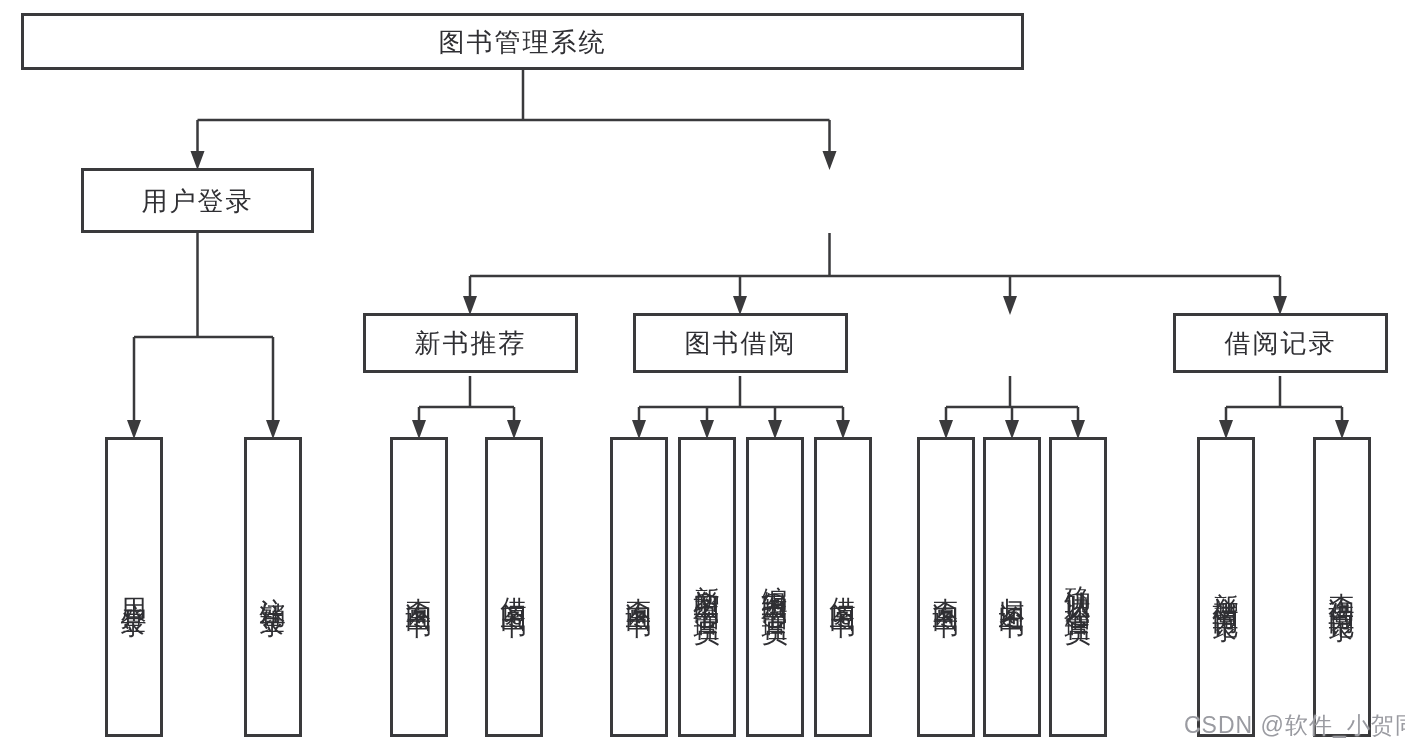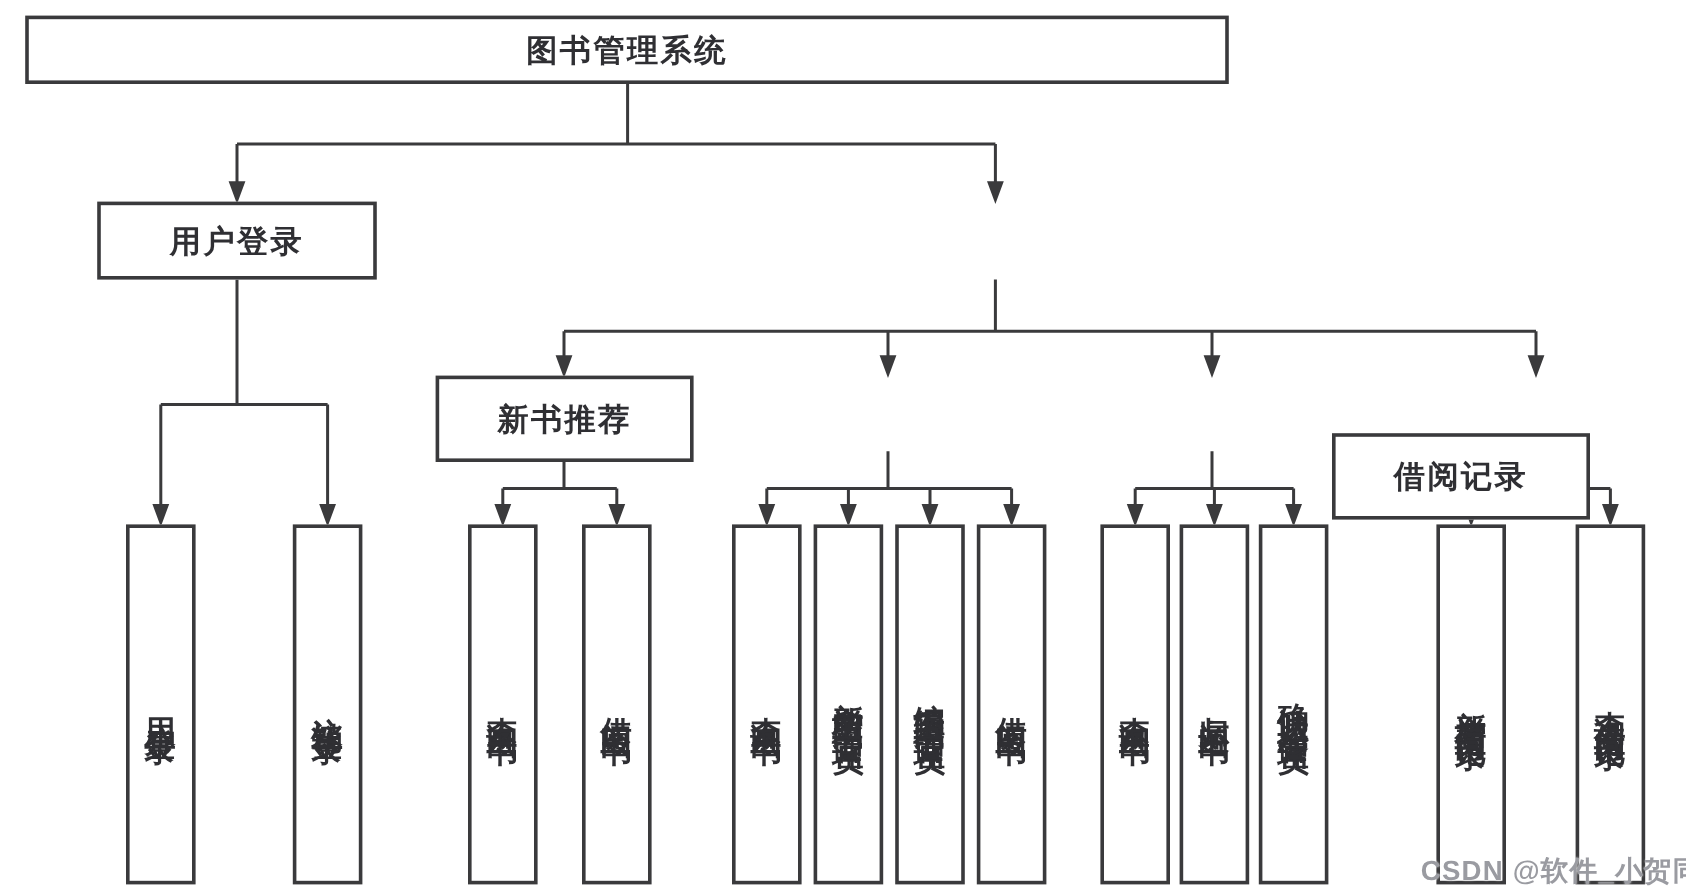--- a/index.html
+++ b/index.html
@@ -3,21 +3,20 @@
 <meta charset="utf-8">
 <style>
   html, body { margin: 0; padding: 0; background: #ffffff; }
   #canvas {
     position: relative;
     width: 1405px;
     height: 747px;
     background: #ffffff;
     font-family: "Liberation Sans", sans-serif;
     overflow: hidden;
-    font-weight: bold;
   }
   #wires { position: absolute; inset: 0; }
   .node {
     position: absolute;
     background: #ffffff;
     border: 3px solid #3a3a3c;
     box-sizing: border-box;
     display: flex;
     align-items: center;
     justify-content: center;
@@ -31,21 +30,21 @@
   }
   .v-node .v-label {
     writing-mode: vertical-rl;
     font-size: 26px;
     letter-spacing: 5px;
     line-height: 1;
   }
   
   .root-box  { left: 21px;  top: 13px;  width: 1003px; height: 57px; }
   .l2-box    { top: 168px;  height: 65px; }
-  .l3-box    { top: 313px;  width: 215px; height: 72px; }
+  .l3-box    { top: 313px;  width: 215px; height: 60px; }
   .v-node    { top: 437px;  width: 58px; height: 300px; }
   .watermark {
     position: absolute;
     left: 1184px;
     top: 710px;
     font-size: 23px;
     letter-spacing: 1px;
     color: #9a9ba1;
     text-shadow: 0 0 2px #ffffff;
     white-space: nowrap;
@@ -92,21 +91,24 @@
     <span class="h-label">图书管理系统</span>
   </div>
 
   <div class="node l2-box" style="left:81px; width:233px;">
     <span class="h-label">用户登录</span>
   </div>
 
   <div class="node l3-box" style="left:363px;">
     <span class="h-label">新书推荐</span>
   </div>
-  <div class="node l3-box" style="left:1110px;margin-top:48px;">
+  <div class="node l3-box" style="left:633px;">
+    <span class="h-label">图书借阅</span>
+  </div>
+  <div class="node l3-box" style="left:1173px;">
     <span class="h-label">借阅记录</span>
   </div>
 
   <div class="node v-node" style="left:105px;">
     <span class="v-label">用户登录</span>
   </div>
   <div class="node v-node" style="left:244px;">
     <span class="v-label">注销登录</span>
   </div>
 

